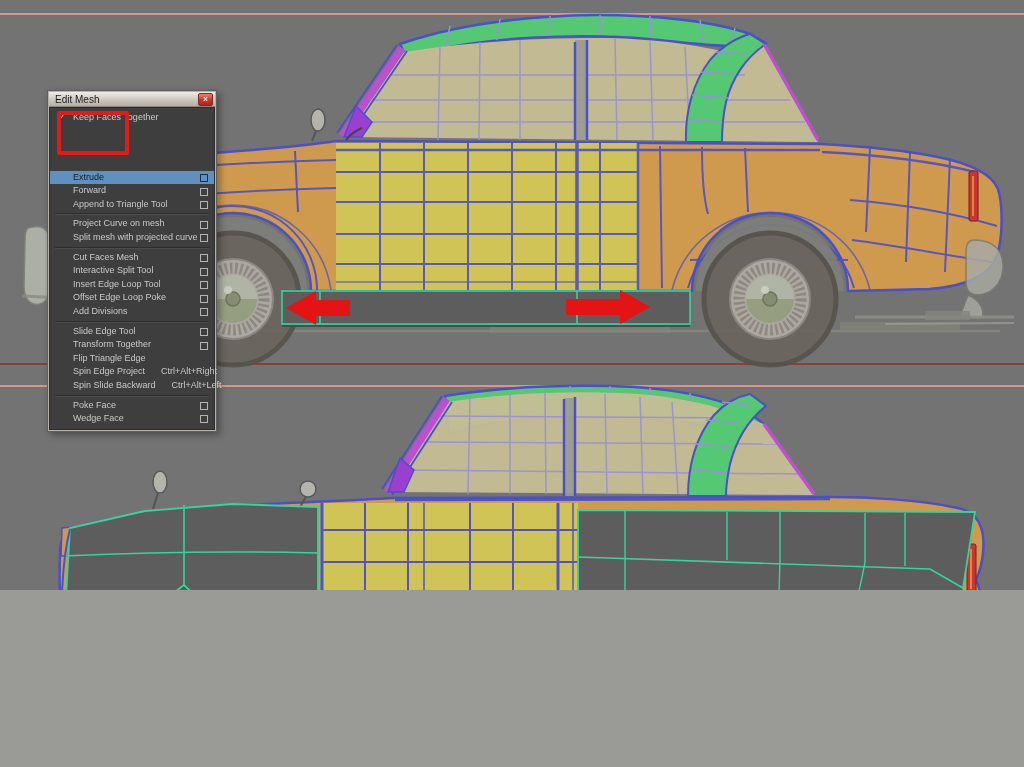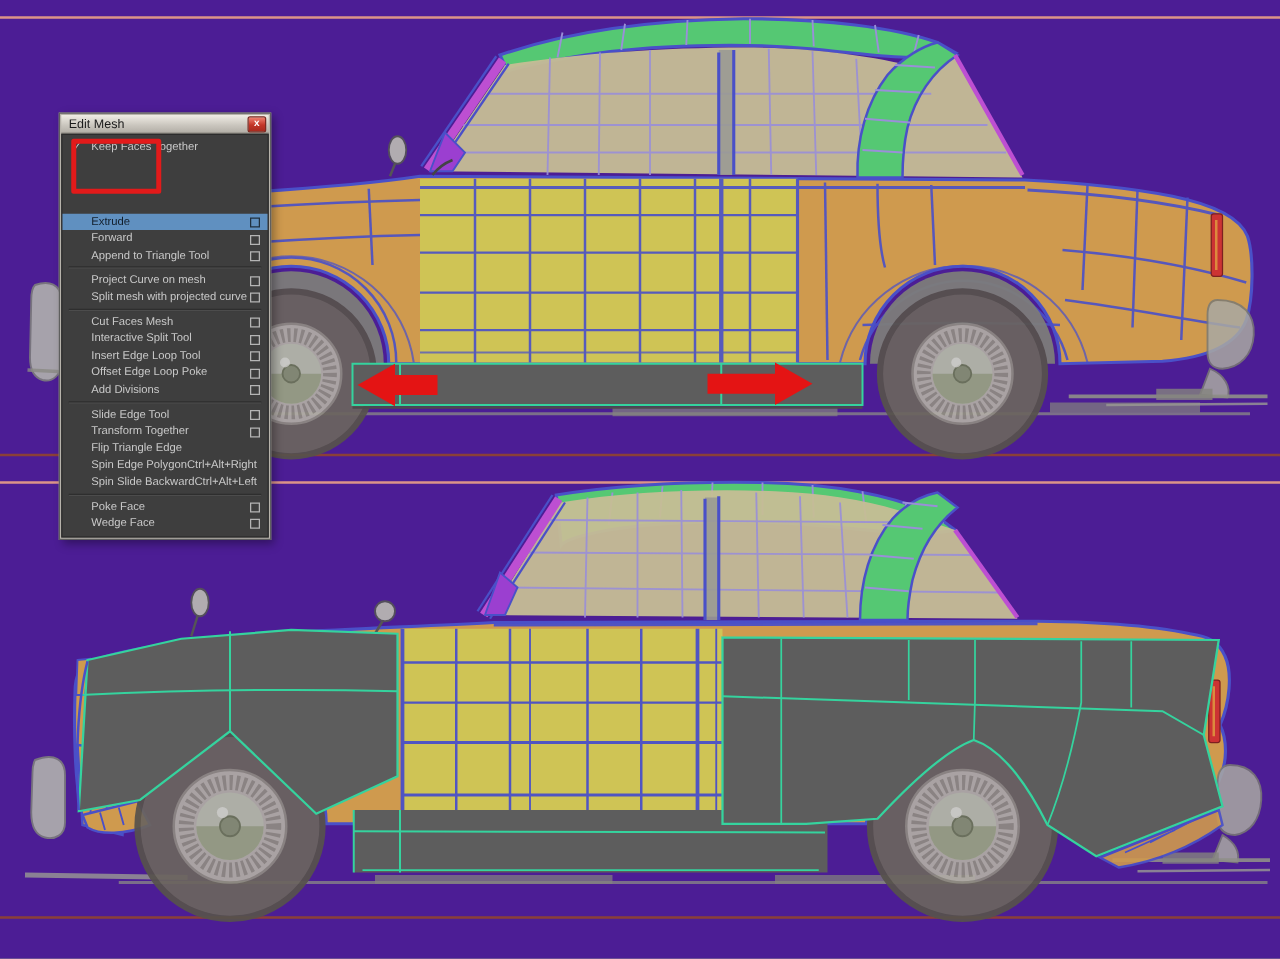--- a/index.html
+++ b/index.html
@@ -1,35 +1,35 @@
 <!DOCTYPE html>
 <html><head>
 <meta charset="utf-8">
 <style>
   html,body{margin:0;padding:0;background:#9a9a96;}
-  #stage{position:relative;width:1024px;height:767px;background:#4c1d95;overflow:hidden;
+  #stage{position:relative;width:1024px;height:590px;background:#737373;overflow:hidden;
          font-family:"Liberation Sans",sans-serif;}
   .guide{position:absolute;left:0;width:1024px;height:2px;}
   .guide.light{background:#dc9488;}
   .guide.dark{background:#8a4038;}
   #art{position:absolute;left:0;top:0;z-index:10;}
   
   .menu{position:absolute;left:47px;top:90px;width:166px;z-index:50;
         background:#b7b3ab;border:1px solid #5f5f5f;padding:1px;
         box-shadow:3px 3px 7px rgba(0,0,0,.35);}
   .titlebar{height:14px;background:linear-gradient(#f0ede5,#c9c5bd 60%,#b3afa7);
         display:flex;align-items:center;padding:0 2px 0 6px;border-bottom:1px solid #8a867e;}
   .titlebar .title{flex:1;font-size:10px;color:#1b1b1b;}
   .closebtn{width:13px;height:11px;border:1px solid #7c2a22;border-radius:2px;
         background:linear-gradient(#ef8070,#c23527 55%,#a82a1e);color:#fff;font-size:8px;
         line-height:10px;text-align:center;font-weight:bold;cursor:pointer;}
   .mcontent{background:#3e3e3e;border:1px solid #2c2c2c;padding:3px 0 3px;}
   .mi{position:relative;height:13.6px;line-height:13.6px;padding-left:23px;
         color:#c9c9c9;font-size:9px;white-space:nowrap;cursor:default;}
-  .mi .sc{margin-left:0;}
+  .mi .sc{margin-left:16px;}
   .mi.hl{background:#6090c0;color:#121e2b;margin-top:46px;}
   .obox{position:absolute;right:6px;top:3.4px;width:6px;height:6px;border:1px solid #b4b4b4;}
   .mi.hl .obox{border-color:#20303f;}
   .check{position:absolute;left:8px;top:0;font-size:9px;color:#c9c9c9;}
   .sep{height:1px;background:#2e2e2e;border-bottom:1px solid #4c4c4c;margin:2px 5px;}
   
   .anno-box{position:absolute;left:57px;top:111px;width:64px;height:36px;z-index:60;
         border:4px solid #e21a1a;border-radius:2px;pointer-events:none;}
 </style>
 </head>
@@ -377,21 +377,21 @@
         <span class="obox"></span>
       </div>
       <div class="mi">
         <span>Transform Together</span>
         <span class="obox"></span>
       </div>
       <div class="mi">
         <span>Flip Triangle Edge</span>
       </div>
       <div class="mi">
-        <span>Spin Edge Polygon</span><span class="sc">Ctrl+Alt+Right</span>
+        <span>Spin Edge Project</span><span class="sc">Ctrl+Alt+Right</span>
       </div>
       <div class="mi">
         <span>Spin Slide Backward</span><span class="sc">Ctrl+Alt+Left</span>
       </div>
       <div class="sep"></div>
       <div class="mi">
         <span>Poke Face</span>
         <span class="obox"></span>
       </div>
       <div class="mi">

